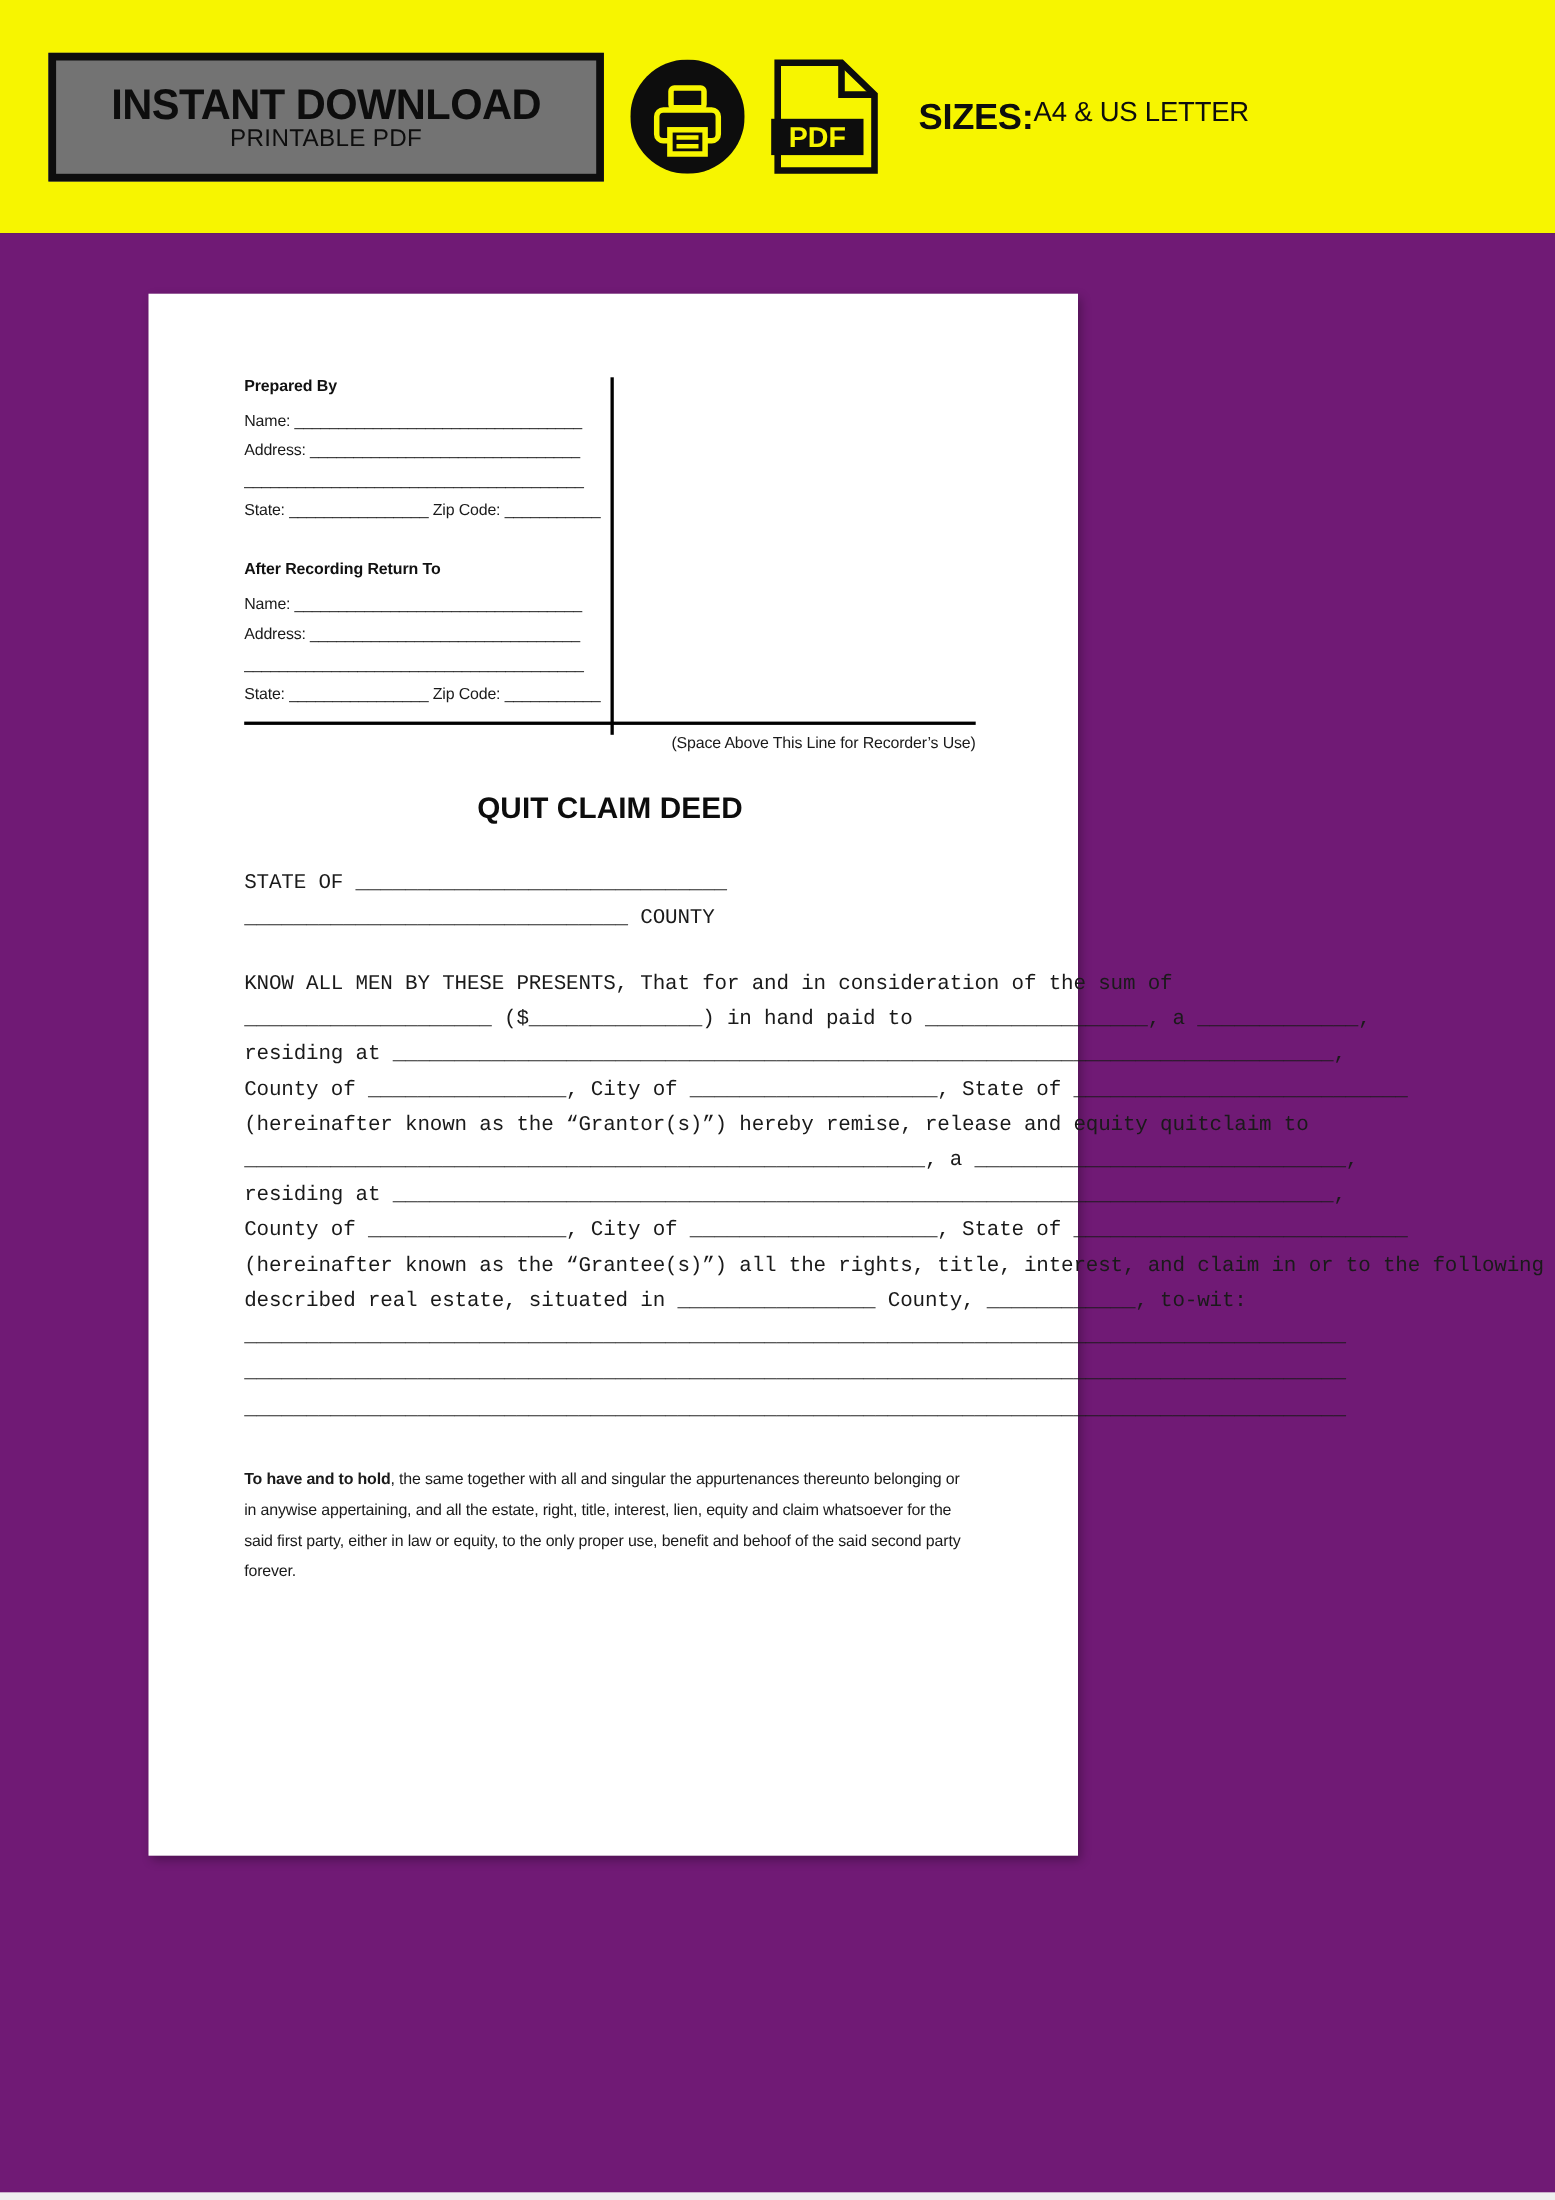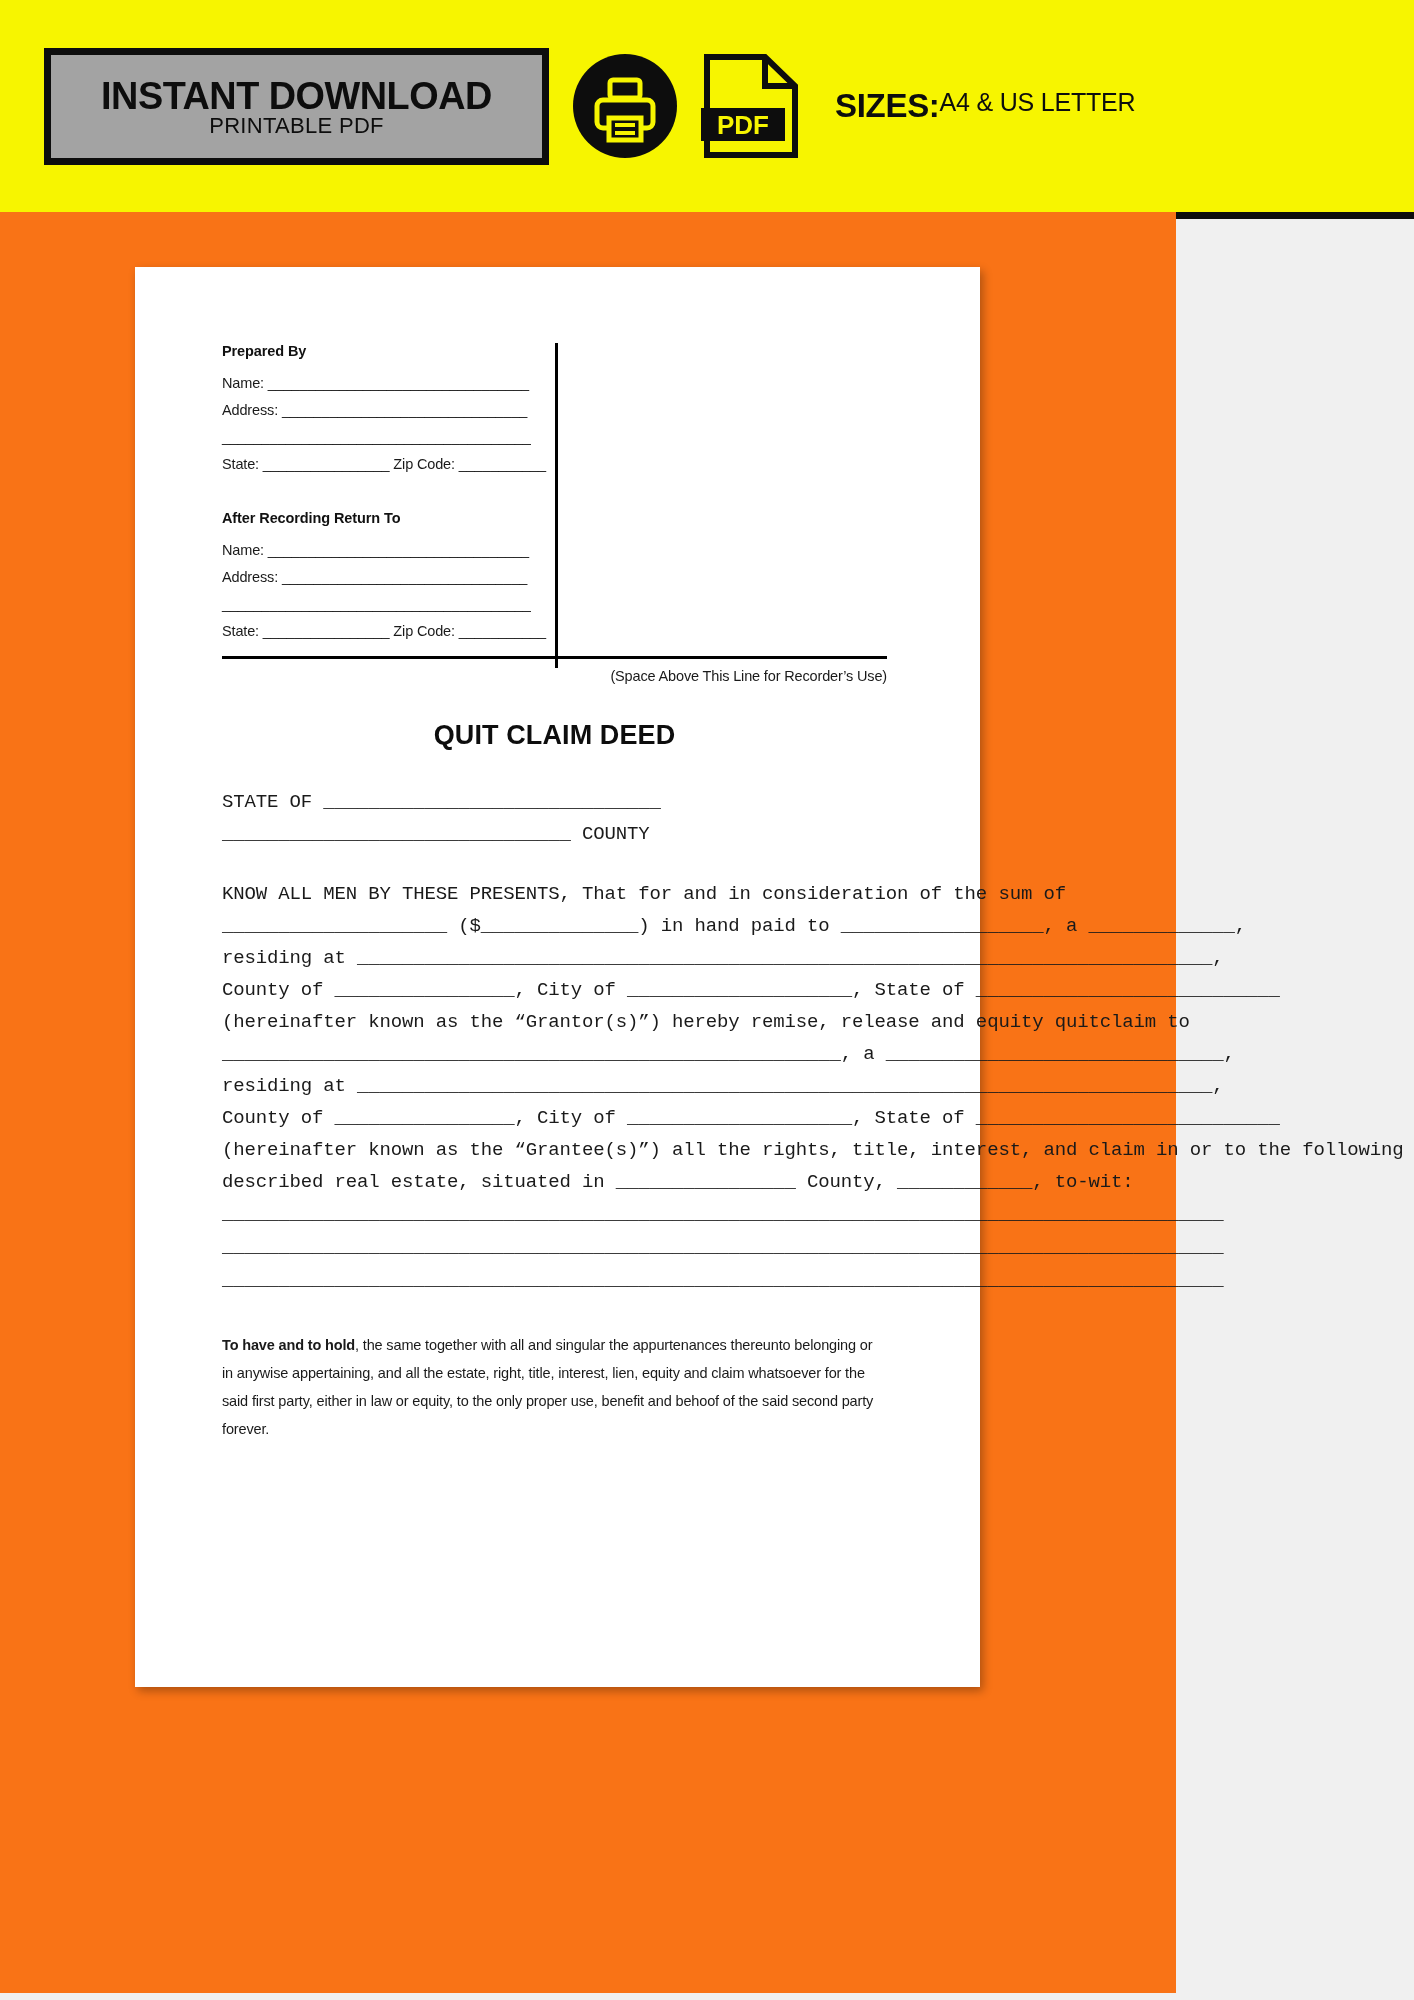--- a/index.html
+++ b/index.html
@@ -41,21 +41,21 @@
   }
   .id-box {
     border: 7px solid #0d0d0d;
     width: 505px;
     height: 117px;
     box-sizing: border-box;
     display: flex;
     flex-direction: column;
     align-items: center;
     justify-content: center;
-    background: #a3a3a3;
+    background: #737373;
   }
   .id-title {
     font-family: "Liberation Sans", sans-serif;
     font-weight: bold;
     font-size: 39px;
     letter-spacing: -0.5px;
     color: #0d0d0d;
     line-height: 1;
     transform: scaleX(0.97);
   }
@@ -102,23 +102,23 @@
     font-family: Liberation Sans, sans-serif;
     font-weight: normal;
     font-size: 25px;
     line-height: 1.16;
     letter-spacing: -0.2px;
   }
 
   
   .page-area {
     position: relative;
-    width: 1176px;
+    width: 1414px;
     height: 1781px;
-    background: #f97316;
+    background: #701a75;
   }
   .doc-page {
     position: absolute;
     left: 135px;
     top: 55px;
     width: 845px;
     height: 1420px;
     background: #ffffff;
     box-shadow: 3px 4px 9px rgba(0,0,0,0.30);
     box-sizing: border-box;

